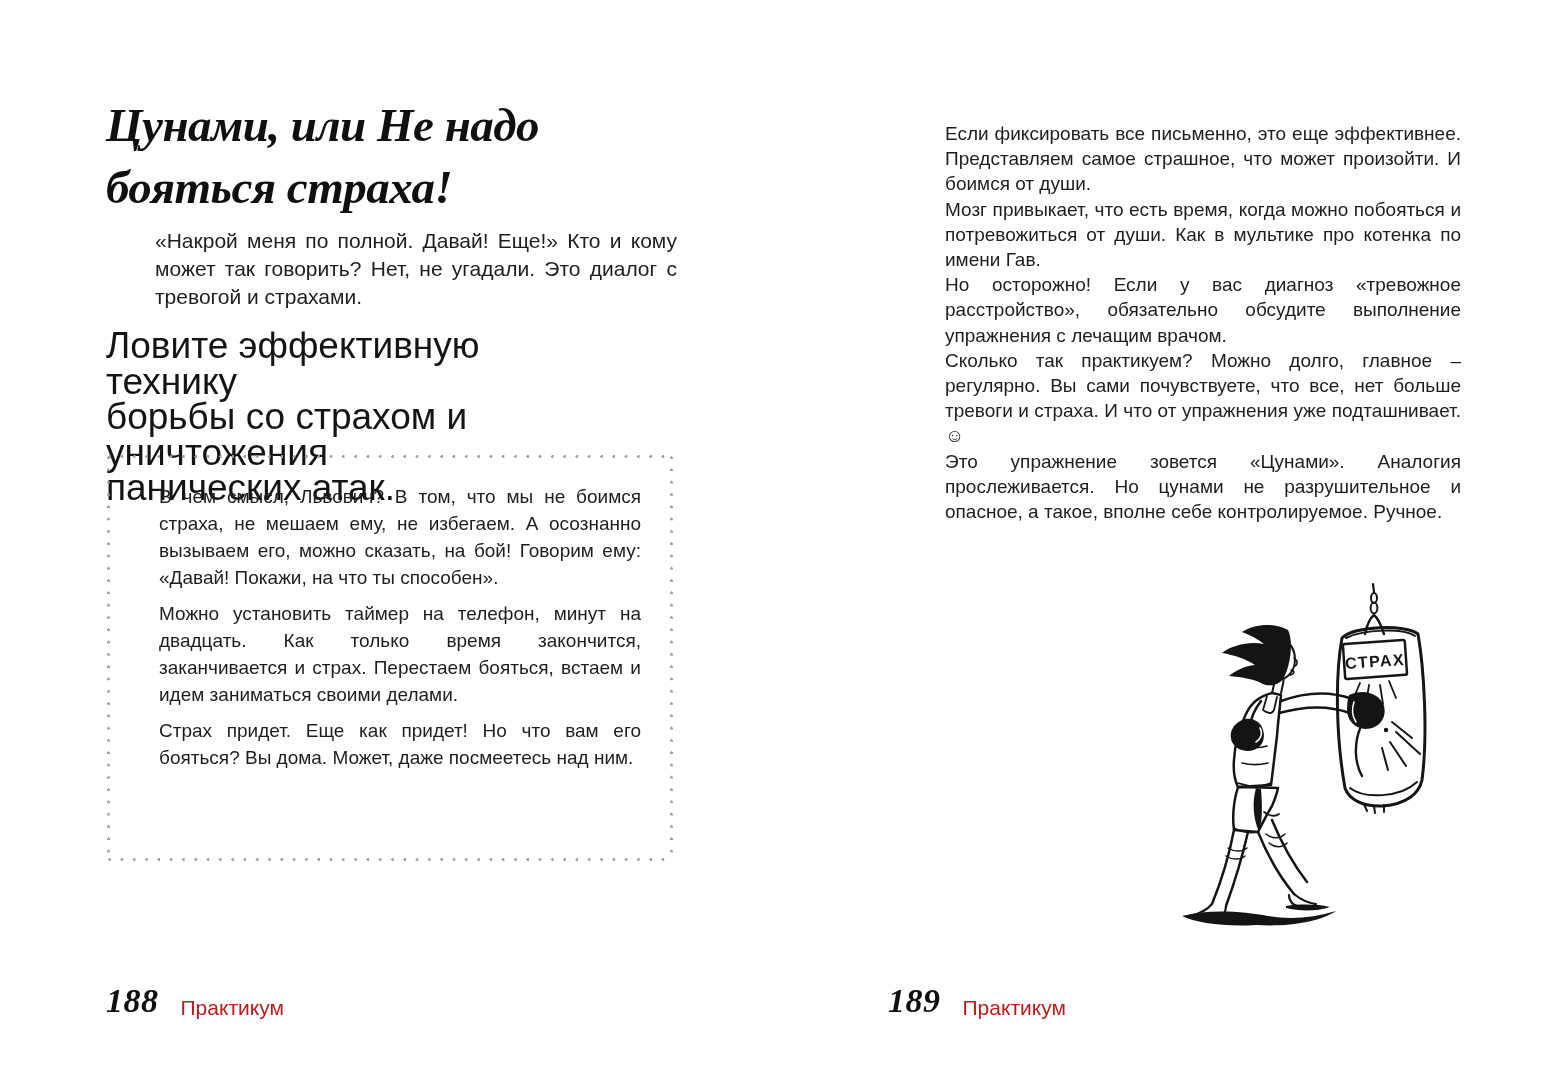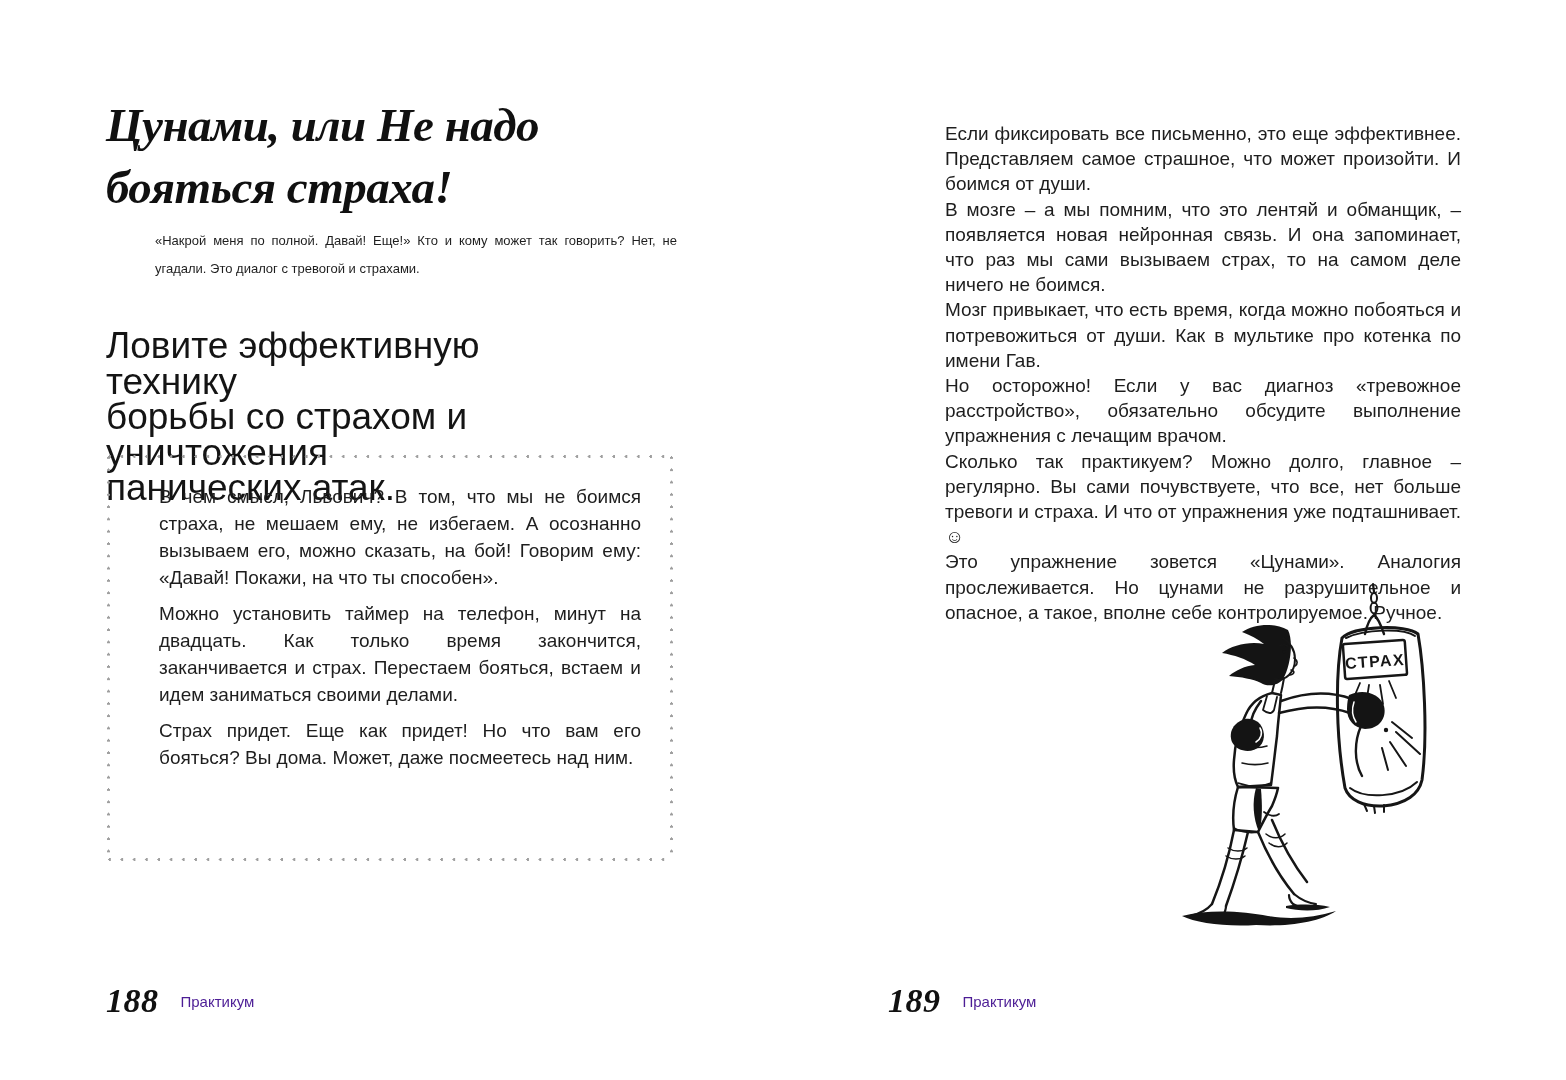--- a/index.html
+++ b/index.html
@@ -10,43 +10,43 @@
   .abs { position:absolute; }
 
   
   .chapter-title {
     left:106px; top:94px; width:600px; margin:0;
     font-family:"Liberation Serif", serif; font-style:italic; font-weight:700;
     font-size:47px; line-height:62px; letter-spacing:-0.5px; color:#101010;
   }
   .intro {
     left:155px; top:227px; width:522px; margin:0;
-    font-size:13px; line-height:28px; text-align:justify;
+    font-size:21px; line-height:28px; text-align:justify;
   }
   .lead-subtitle {
     left:106px; top:328px; width:500px; margin:0;
     font-size:37px; line-height:35.5px; font-weight:400; color:#141414;
   }
   .dotted-box { left:107px; top:455px; width:566px; height:406px; }
   .dotted-box .edge { position:absolute; }
   .edge.etop    { left:1px; right:1px; top:0;    height:3.4px; background-image:radial-gradient(circle 1.5px at 1.7px 1.7px,#9f9f9f 95%,rgba(0,0,0,0)); background-size:12.3px 3.4px; background-repeat:repeat-x; }
   .edge.ebottom { left:1px; right:1px; bottom:0; height:3.4px; background-image:radial-gradient(circle 1.5px at 1.7px 1.7px,#9f9f9f 95%,rgba(0,0,0,0)); background-size:12.3px 3.4px; background-repeat:repeat-x; }
   .edge.eleft   { top:1px; bottom:1px; left:0;   width:3.4px;  background-image:radial-gradient(circle 1.5px at 1.7px 1.7px,#9f9f9f 95%,rgba(0,0,0,0)); background-size:3.4px 12.3px; background-repeat:repeat-y; }
   .edge.eright  { top:1px; bottom:1px; right:0;  width:3.4px;  background-image:radial-gradient(circle 1.5px at 1.7px 1.7px,#9f9f9f 95%,rgba(0,0,0,0)); background-size:3.4px 12.3px; background-repeat:repeat-y; }
   .box-text { position:absolute; left:52px; right:32px; top:28px; font-size:19px; line-height:27px; text-align:justify; }
   .box-text p { margin:0 0 9px 0; }
 
-  .footer { display:flex; align-items:center; }
+  .footer { display:flex; align-items:flex-end; }
   .footer-left  { left:106px; top:982px; }
   .footer-right { left:888px; top:982px; }
   .pagenum {
     font-family:"Liberation Serif", serif; font-style:italic; font-weight:700;
     font-size:34px; color:#101010; letter-spacing:0.5px;
   }
-  .section-label { font-size:15px; color:#4c1d95; margin-left:22px; }
+  .section-label { font-size:21px; color:#b91c1c; margin-left:22px; }
 
   
   .right-text { left:945px; top:121px; width:516px; font-size:19px; line-height:25.2px; text-align:justify; hyphens:auto; }
   .right-text p { margin:0; }
 
   .illustration { left:1168px; top:580px; width:322px; height:358px; }
   .illustration svg { display:block; width:100%; height:100%; }
   .ink  { stroke:#161616; fill:none; stroke-linecap:round; stroke-linejoin:round; }
   .fill { fill:#141414; stroke:none; }
   .bag-sign-text {
@@ -84,21 +84,20 @@
     </div>
   </div>
 
   <div class="abs footer footer-left">
     <span class="pagenum">188</span>
     <span class="section-label">Практикум</span>
   </div>
 
   <div class="abs right-text" lang="ru">
     <p>Если фиксировать все письменно, это еще эффективнее. Представляем самое страшное, что может произойти. И боимся от души.</p>
-    <p>В мозге – а мы помним, что это лентяй и обманщик, – появляется новая нейронная связь. И она запоминает, что раз мы сами вызываем страх, то на самом деле ничего не боимся.</p>
     <p>Мозг привыкает, что есть время, когда можно побояться и потревожиться от души. Как в мультике про котенка по имени Гав.</p>
     <p>Но осторожно! Если у вас диагноз «тревожное расстройство», обязательно обсудите выполнение упражнения с лечащим врачом.</p>
     <p>Сколько так практикуем? Можно долго, главное – регулярно. Вы сами почувствуете, что все, нет больше тревоги и страха. И что от упражнения уже подташнивает. ☺</p>
     <p>Это упражнение зовется «Цунами». Аналогия прослеживается. Но цунами не разрушительное и опасное, а такое, вполне себе контролируемое. Ручное.</p>
   </div>
 
   <div class="abs illustration">
     <svg viewBox="0 0 322 358" xmlns="http://www.w3.org/2000/svg">
 
       <g>

